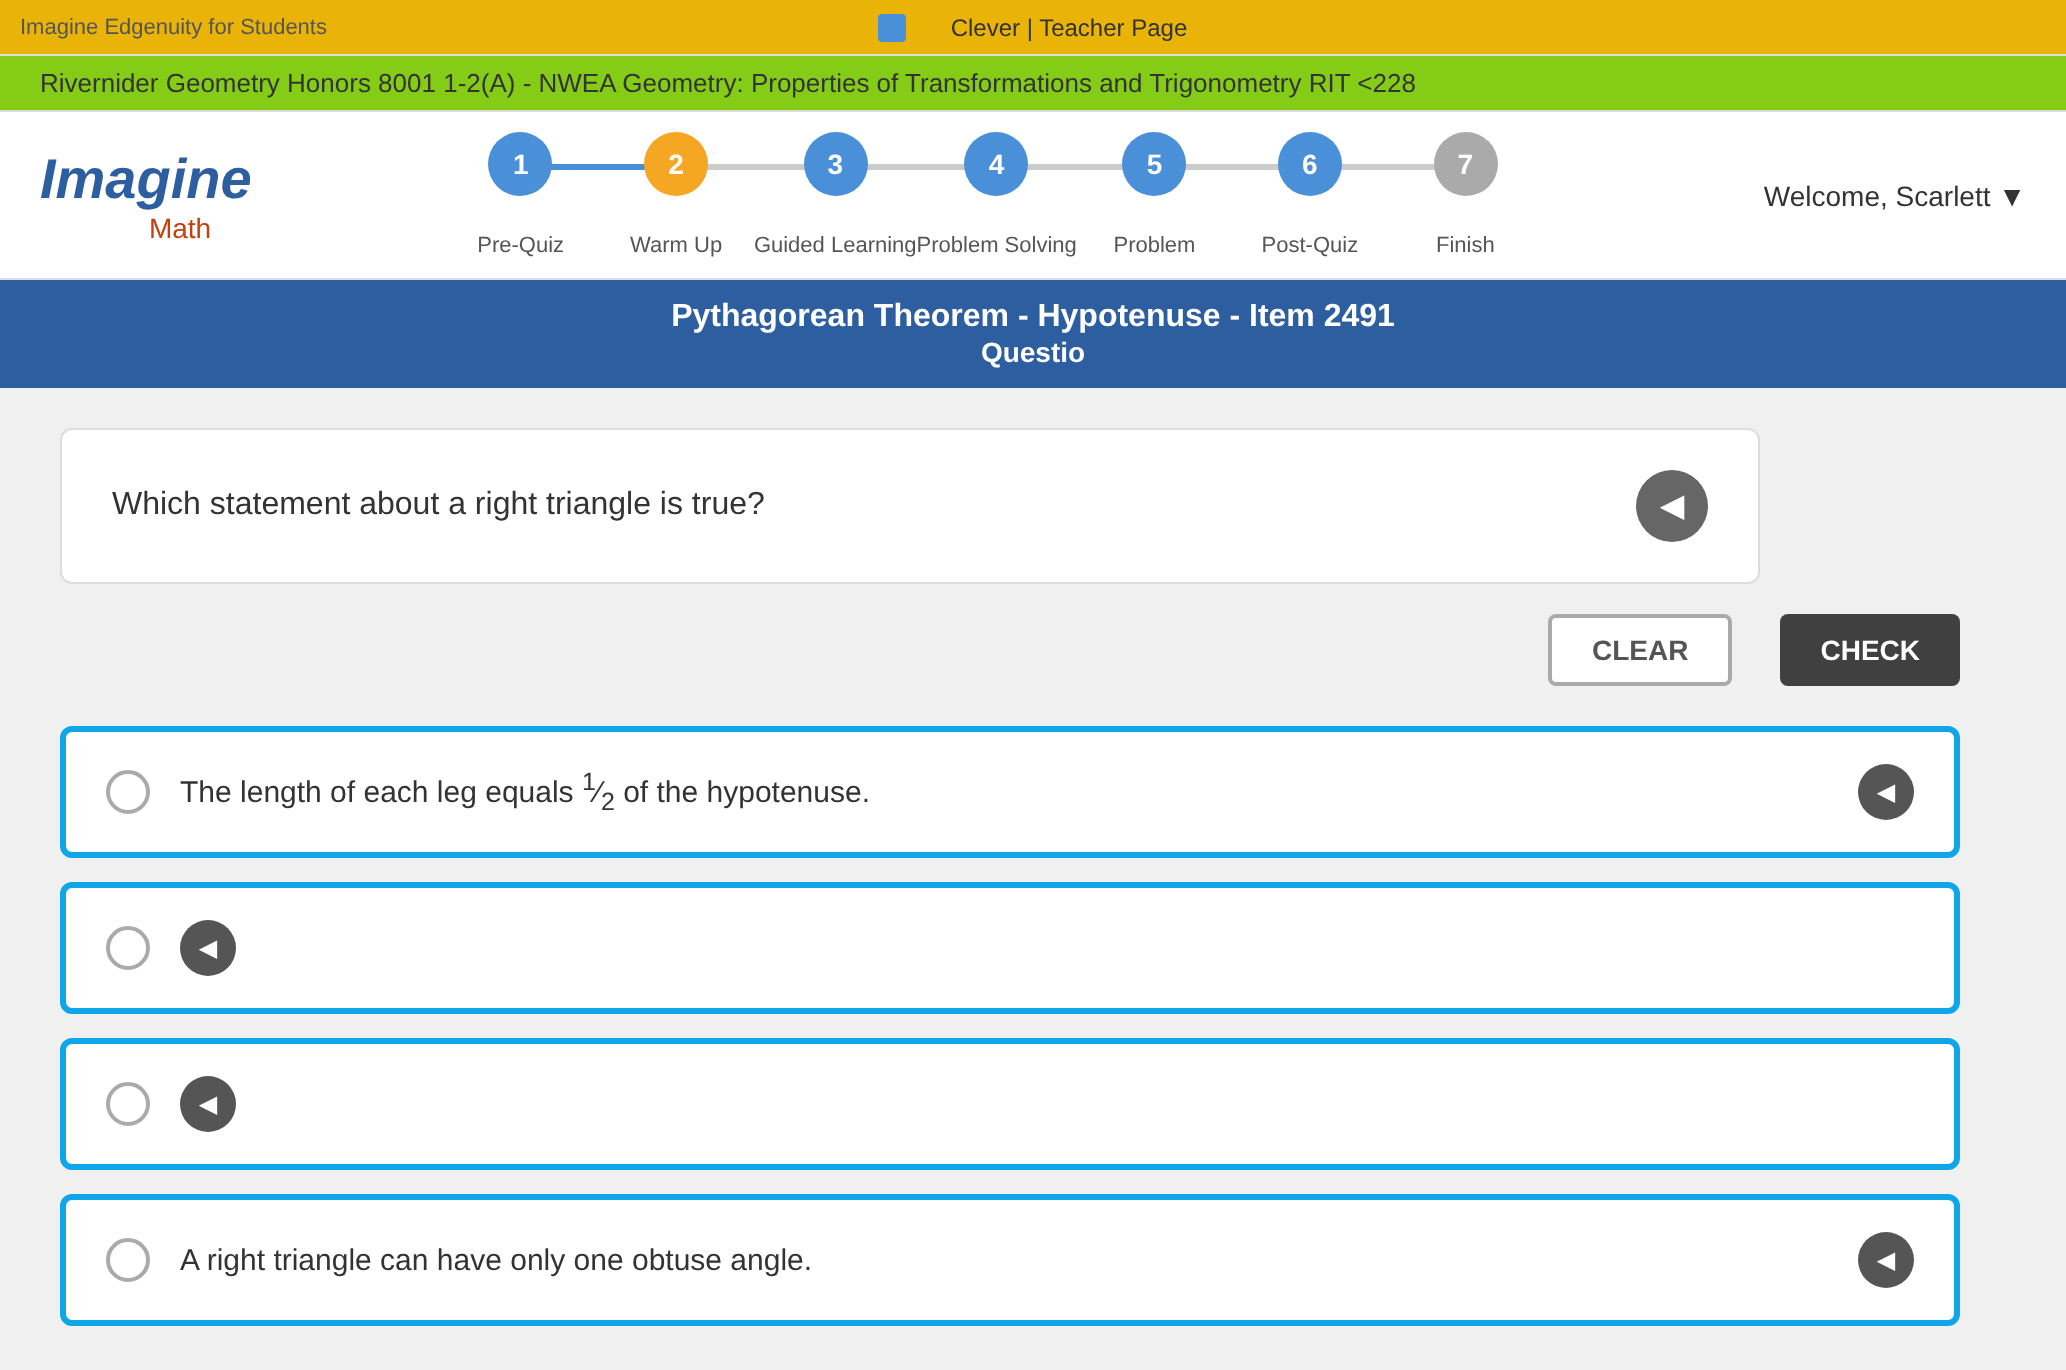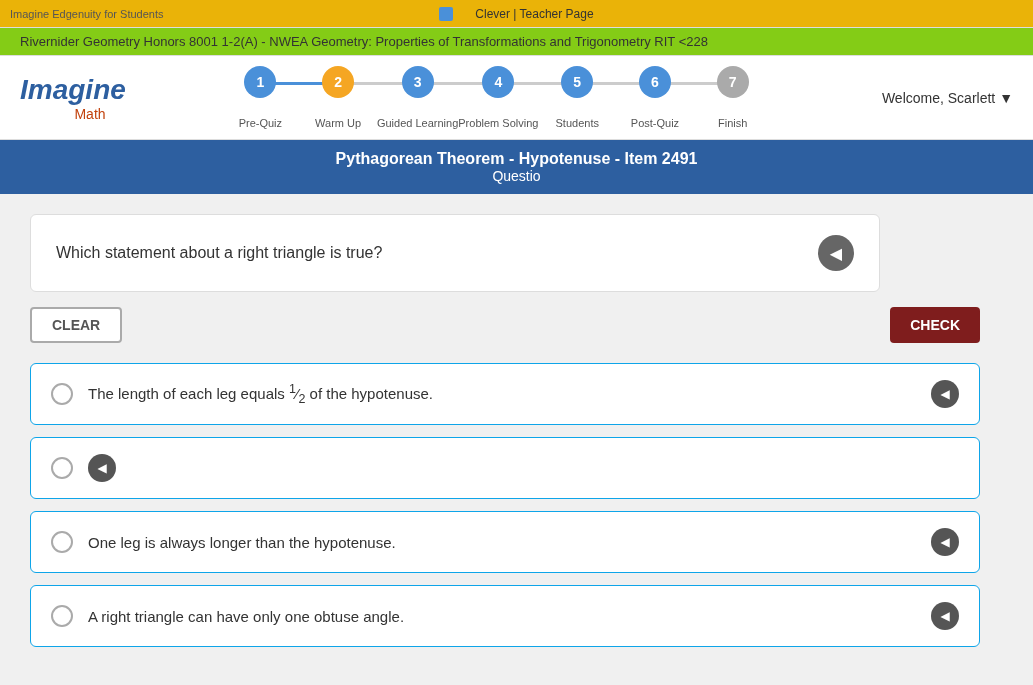--- a/index.html
+++ b/index.html
@@ -166,21 +166,21 @@
       padding: 10px 20px;
       font-size: 16px;
       font-weight: bold;
       display: flex;
       justify-content: space-between;
       align-items: center;
       flex-direction: column;
     }
     .question-label {
       font-size: 14px;
-      font-weight: normal;
+      font-weight: bold;
     }
 
     
     .main-content {
       padding: 20px 30px;
       background: #f0f0f0;
     }
 
     
     .question-card {
@@ -208,50 +208,50 @@
       cursor: pointer;
       display: flex;
       align-items: center;
       justify-content: center;
       font-size: 16px;
     }
 
     
     .action-buttons {
       display: flex;
-      justify-content: space-between;
-      gap: 10px;
+      justify-content: flex-end;
+      gap: 24px;
       margin-bottom: 20px;
       max-width: 950px;
     }
     .btn-clear {
       background: #fff;
       border: 2px solid #aaa;
       color: #555;
       padding: 8px 20px;
       border-radius: 4px;
       font-size: 14px;
       font-weight: bold;
       cursor: pointer;
     }
     .btn-check {
-      background: #7f1d1d;
+      background: #404040;
       border: none;
       color: #fff;
       padding: 8px 20px;
       border-radius: 4px;
       font-size: 14px;
       font-weight: bold;
       cursor: pointer;
     }
 
     
     .answer-option {
       background: #fff;
-      border: 1px solid #0ea5e9;
+      border: 3px solid #0ea5e9;
       border-radius: 6px;
       padding: 16px 20px;
       margin-bottom: 12px;
       display: flex;
       align-items: center;
       gap: 15px;
       max-width: 950px;
       cursor: pointer;
       position: relative;
     }
@@ -324,21 +324,21 @@
         </div>
         <div class="step-container">
           <div class="step-line"></div>
           <div class="step-circle upcoming">4</div>
           <div class="step-label">Problem
 Solving</div>
         </div>
         <div class="step-container">
           <div class="step-line"></div>
           <div class="step-circle upcoming">5</div>
-          <div class="step-label">Students</div>
+          <div class="step-label">Problem</div>
         </div>
         <div class="step-container">
           <div class="step-line"></div>
           <div class="step-circle upcoming">6</div>
           <div class="step-label">Post-Quiz</div>
         </div>
         <div class="step-container">
           <div class="step-circle inactive">7</div>
           <div class="step-label">Finish</div>
         </div>
@@ -372,21 +372,20 @@
         <div class="radio-circle"></div>
         <span class="answer-text">The length of each leg equals <sup>1</sup>⁄<sub>2</sub> of the hypotenuse.</span>
         <button class="audio-small">◀</button>
       </div>
       <div class="answer-option">
         <div class="radio-circle"></div>
         <button class="audio-small">◀</button>
       </div>
       <div class="answer-option">
         <div class="radio-circle"></div>
-        <span class="answer-text">One leg is always longer than the hypotenuse.</span>
         <button class="audio-small">◀</button>
       </div>
       <div class="answer-option">
         <div class="radio-circle"></div>
         <span class="answer-text">A right triangle can have only one obtuse angle.</span>
         <button class="audio-small">◀</button>
       </div>
     </div>
 
 </div>

